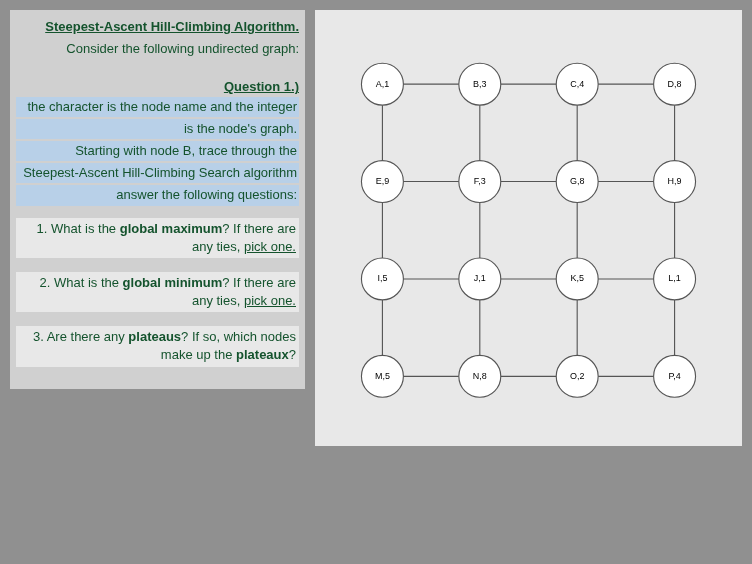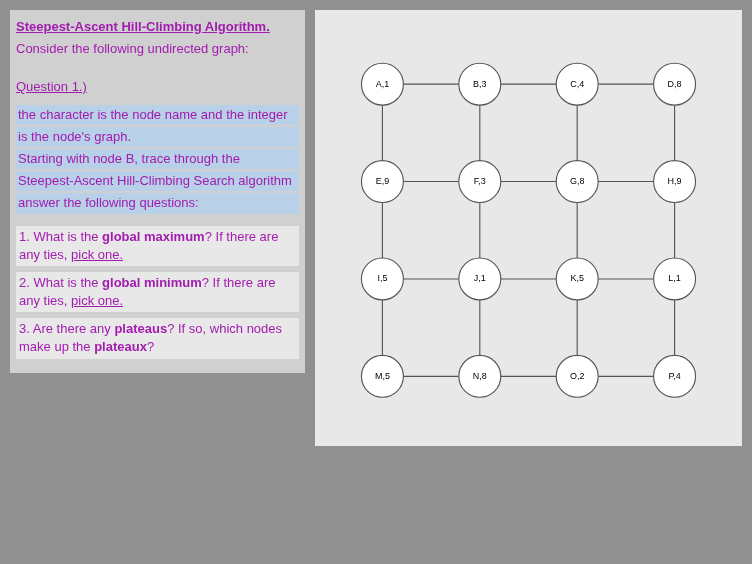--- a/index.html
+++ b/index.html
@@ -14,53 +14,54 @@
       flex-direction: row;
       align-items: flex-start;
       padding: 10px;
       gap: 10px;
     }
     .left-panel {
       width: 295px;
       flex-shrink: 0;
       background: #d0d0d0;
       padding: 8px 6px;
-      color: #a21caf;
+      color: #14532d;
       line-height: 1.4;
+      text-align: right;
     }
     .left-panel .title {
       font-weight: bold;
       text-decoration: underline;
       margin-bottom: 4px;
       font-size: 13px;
     }
     .left-panel .intro {
       margin-bottom: 20px;
       font-size: 13px;
     }
     .left-panel .question-label {
-      font-weight: normal;
+      font-weight: bold;
       text-decoration: underline;
-      margin-bottom: 8px;
+      margin-bottom: 0;
       font-size: 13px;
     }
     .left-panel .description {
       margin-bottom: 2px;
       font-size: 13px;
       background: #e8e8e8;
       padding: 1px 2px;
     }
     .left-panel .description.highlighted {
       background: #b8d0e8;
     }
     .divider {
       height: 10px;
     }
     .question-item {
-      margin-bottom: 6px;
+      margin-bottom: 14px;
       font-size: 13px;
       background: #e8e8e8;
       padding: 2px 3px;
     }
     .right-panel {
       flex: 1;
       background: #e8e8e8;
       position: relative;
       height: 436px;
     }

